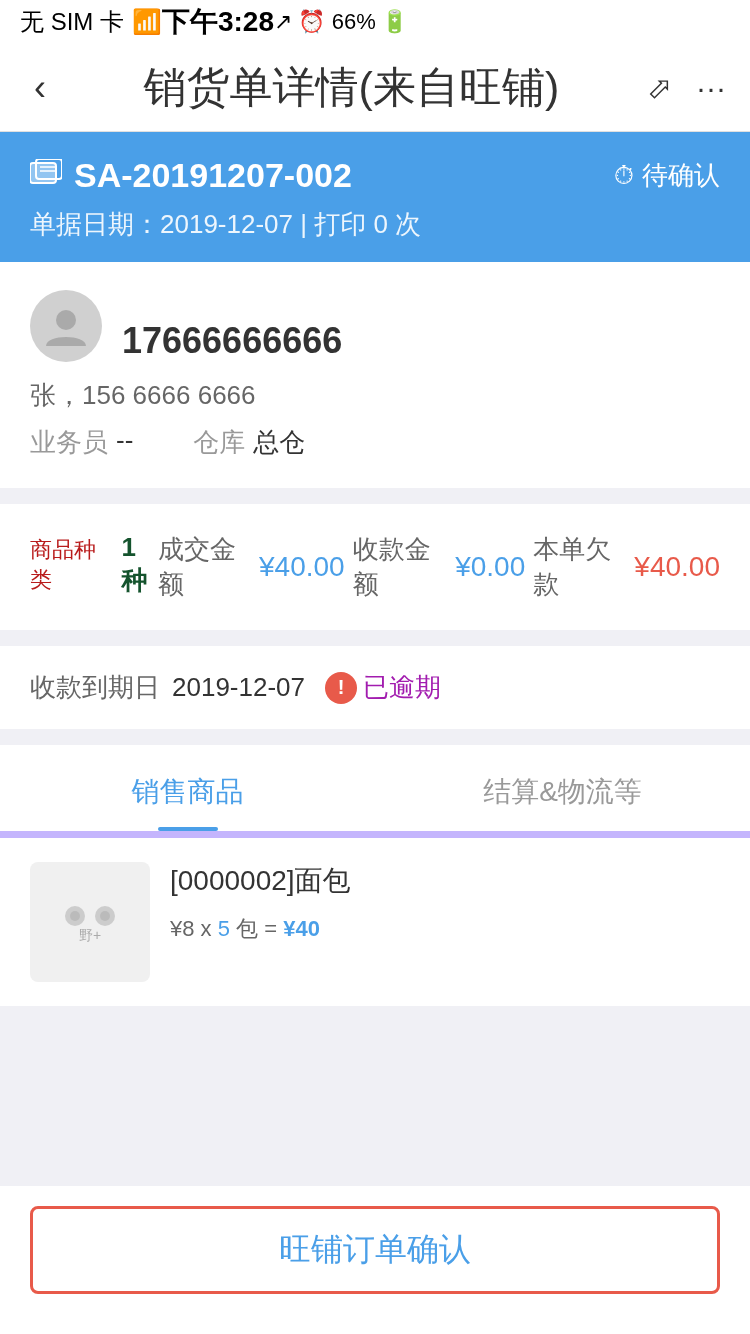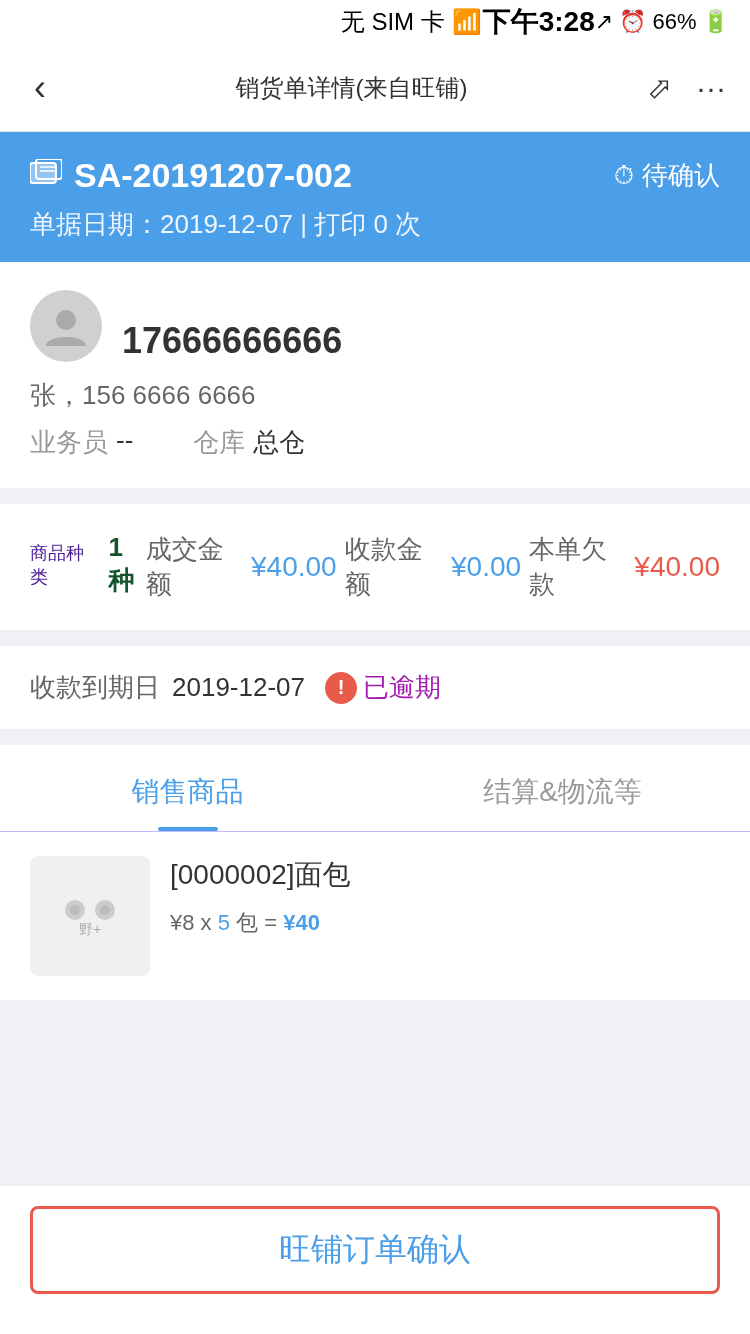--- a/index.html
+++ b/index.html
@@ -12,21 +12,21 @@
       position: relative;
       font-size: 28px;
     }
 
     
     .status-bar {
       background: #fff;
       height: 44px;
       display: flex;
       align-items: center;
-      justify-content: flex-end;
+      justify-content: flex-start;
       padding: 0 20px;
       font-size: 24px;
       font-weight: 500;
     }
     .status-left { display: flex; align-items: center; gap: 8px; }
     .status-center { font-size: 28px; font-weight: 600; }
     .status-right { display: flex; align-items: center; gap: 6px; font-size: 22px; }
 
     
     .nav-bar {
@@ -39,21 +39,21 @@
     }
     .nav-back {
       font-size: 36px;
       color: #333;
       cursor: pointer;
       padding: 10px;
     }
     .nav-title {
       flex: 1;
       text-align: center;
-      font-size: 24px;
+      font-size: 43px;
       font-weight: 500;
       color: #333;
     }
     .nav-actions {
       display: flex;
       align-items: center;
       gap: 24px;
     }
     .nav-action-icon {
       font-size: 30px;
@@ -148,22 +148,22 @@
       display: flex;
       justify-content: space-between;
       align-items: flex-start;
     }
     .summary-left {
       display: flex;
       flex-direction: column;
       gap: 8px;
     }
     .summary-item-label {
-      font-size: 18px;
-      color: #4c1d95;
+      font-size: 22px;
+      color: #b91c1c;
     }
     .summary-item-value {
       font-size: 26px;
       color: #14532d;
       font-weight: 700;
     }
     .summary-row {
       display: flex;
       align-items: center;
       gap: 12px;
@@ -221,21 +221,21 @@
     }
     .overdue-text { font-size: 26px; color: #a21caf; }
 
     
     .tabs-section {
       background: #fff;
       margin-bottom: 0;
     }
     .tabs-header {
       display: flex;
-      border-bottom: 1px solid #c4b5fd;
+      border-bottom: 7px solid #c4b5fd;
     }
     .tab {
       flex: 1;
       text-align: center;
       padding: 28px 0 20px;
       font-size: 28px;
       cursor: pointer;
       position: relative;
       color: #999;
     }

